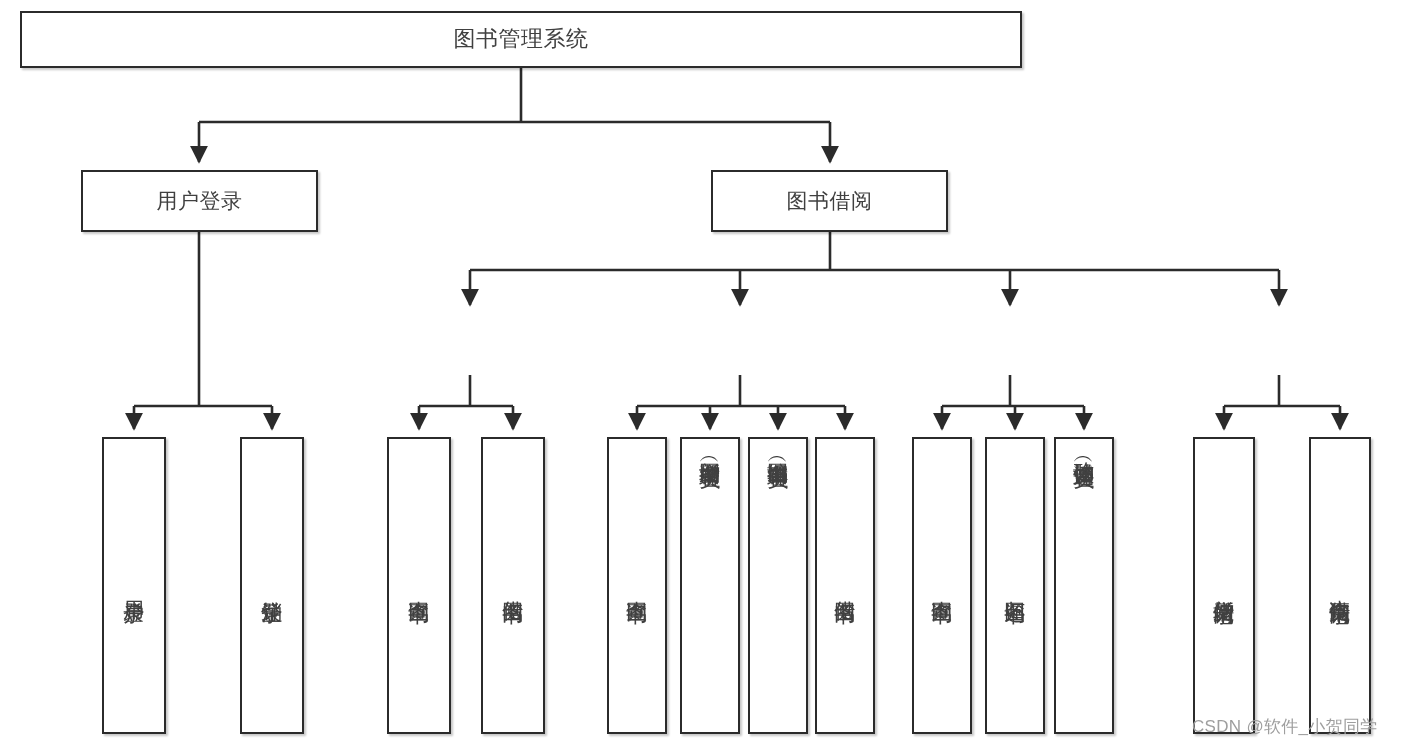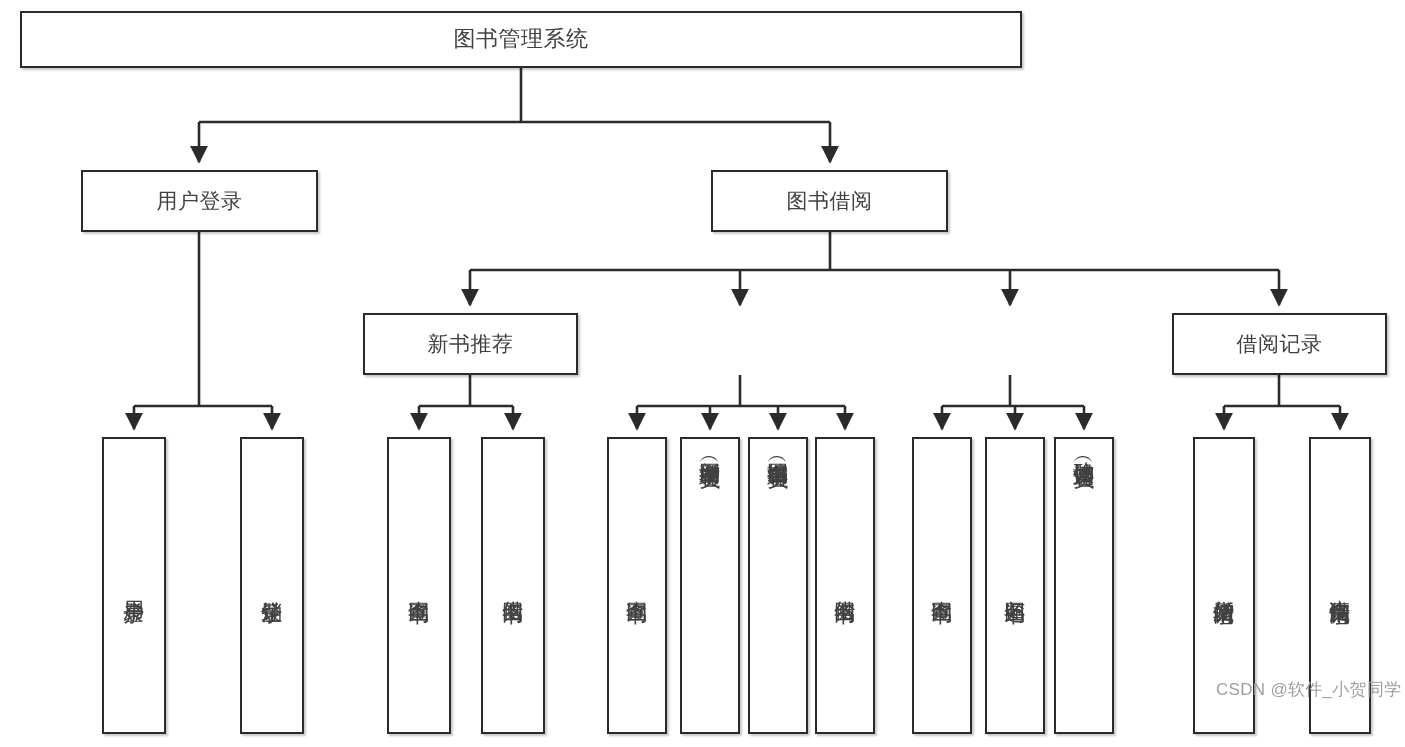--- a/index.html
+++ b/index.html
@@ -135,26 +135,20 @@
     <span class="lbl">图书管理系统</span>
   </div>
 
   <div class="node horiz" style="left:81px;top:170px;width:237px;height:62px;">
     <span class="lbl">用户登录</span>
   </div>
   <div class="node horiz" style="left:711px;top:170px;width:237px;height:62px;">
     <span class="lbl">图书借阅</span>
   </div>
 
-  <div class="node horiz" style="left:363px;top:313px;width:215px;height:62px;">
-    <span class="lbl">新书推荐</span>
-  </div>
-  <div class="node horiz" style="left:1172px;top:313px;width:215px;height:62px;">
-    <span class="lbl">借阅记录</span>
-  </div>
 
   <div class="node vert centered" style="left:102px;top:437px;width:64px;height:297px;">
     <span class="lbl">用户登录</span>
   </div>
   <div class="node vert centered" style="left:240px;top:437px;width:64px;height:297px;">
     <span class="lbl">注销登录</span>
   </div>
 
   <div class="node vert centered" style="left:387px;top:437px;width:64px;height:297px;">
     <span class="lbl">查询图书</span>
@@ -186,15 +180,15 @@
     <span class="lbl">确认归还（管理员）</span>
   </div>
 
   <div class="node vert centered" style="left:1193px;top:437px;width:62px;height:297px;">
     <span class="lbl">新增借阅记录</span>
   </div>
   <div class="node vert centered" style="left:1309px;top:437px;width:62px;height:297px;">
     <span class="lbl">查询借阅记录</span>
   </div>
 
-  <div class="watermark" style="left:1192px;top:678px;margin-left:24px;">CSDN @软件_小贺同学</div>
+  <div class="watermark" style="left:1192px;top:715px;">CSDN @软件_小贺同学</div>
 
 </div>
 
 </body></html>

